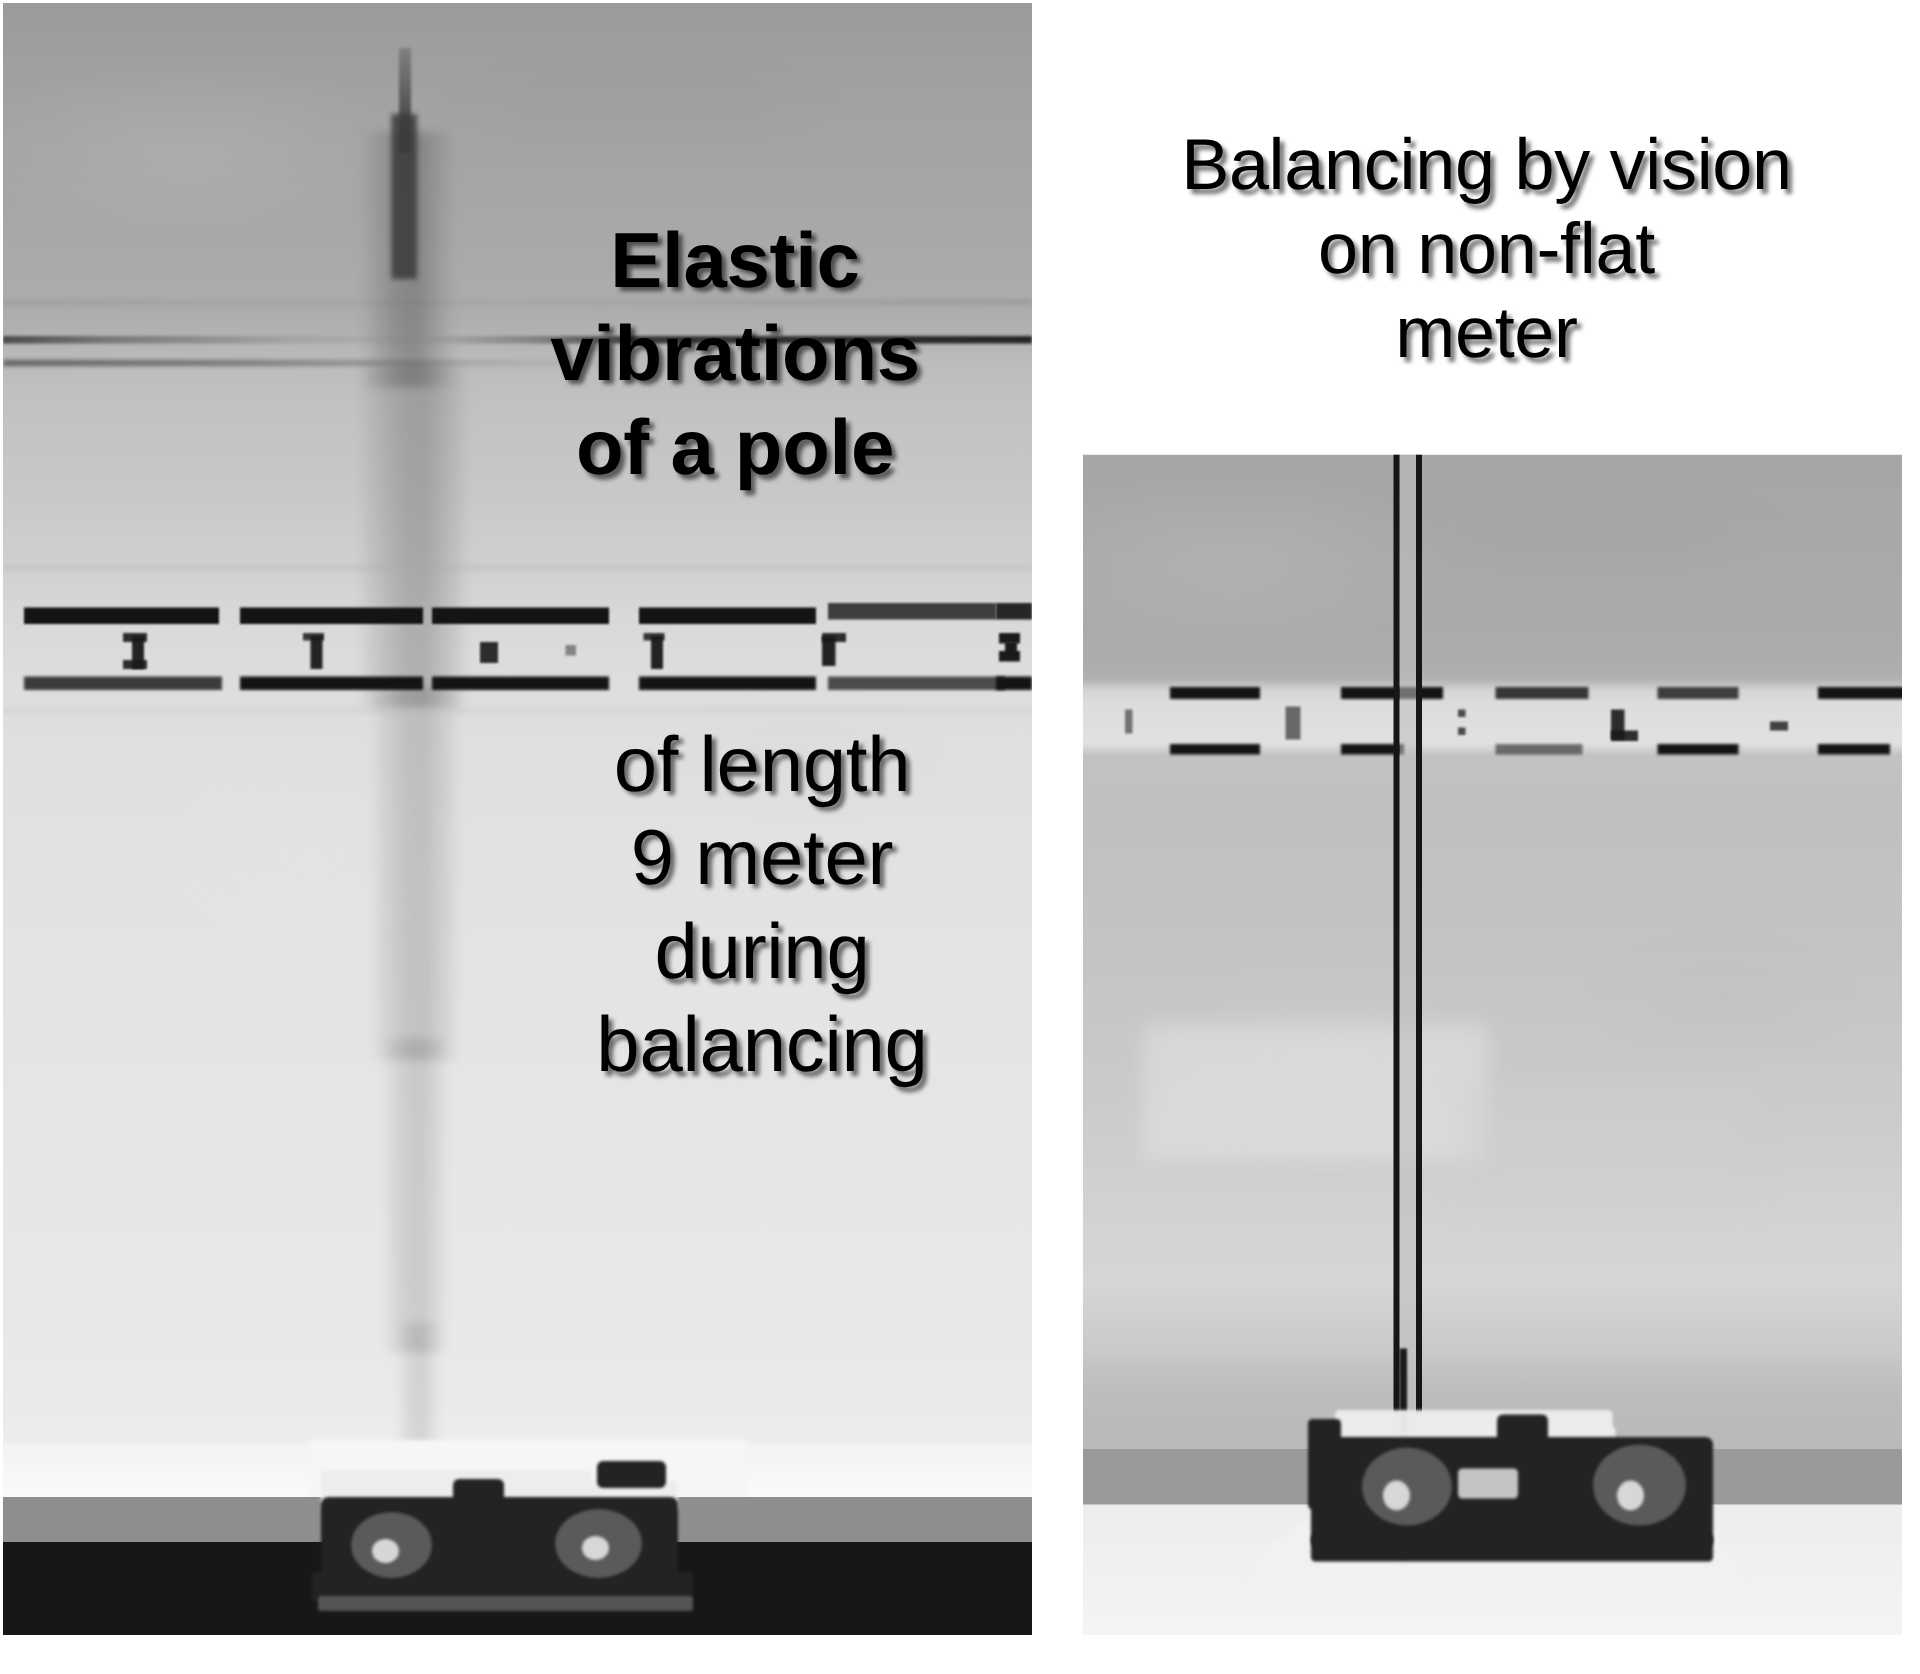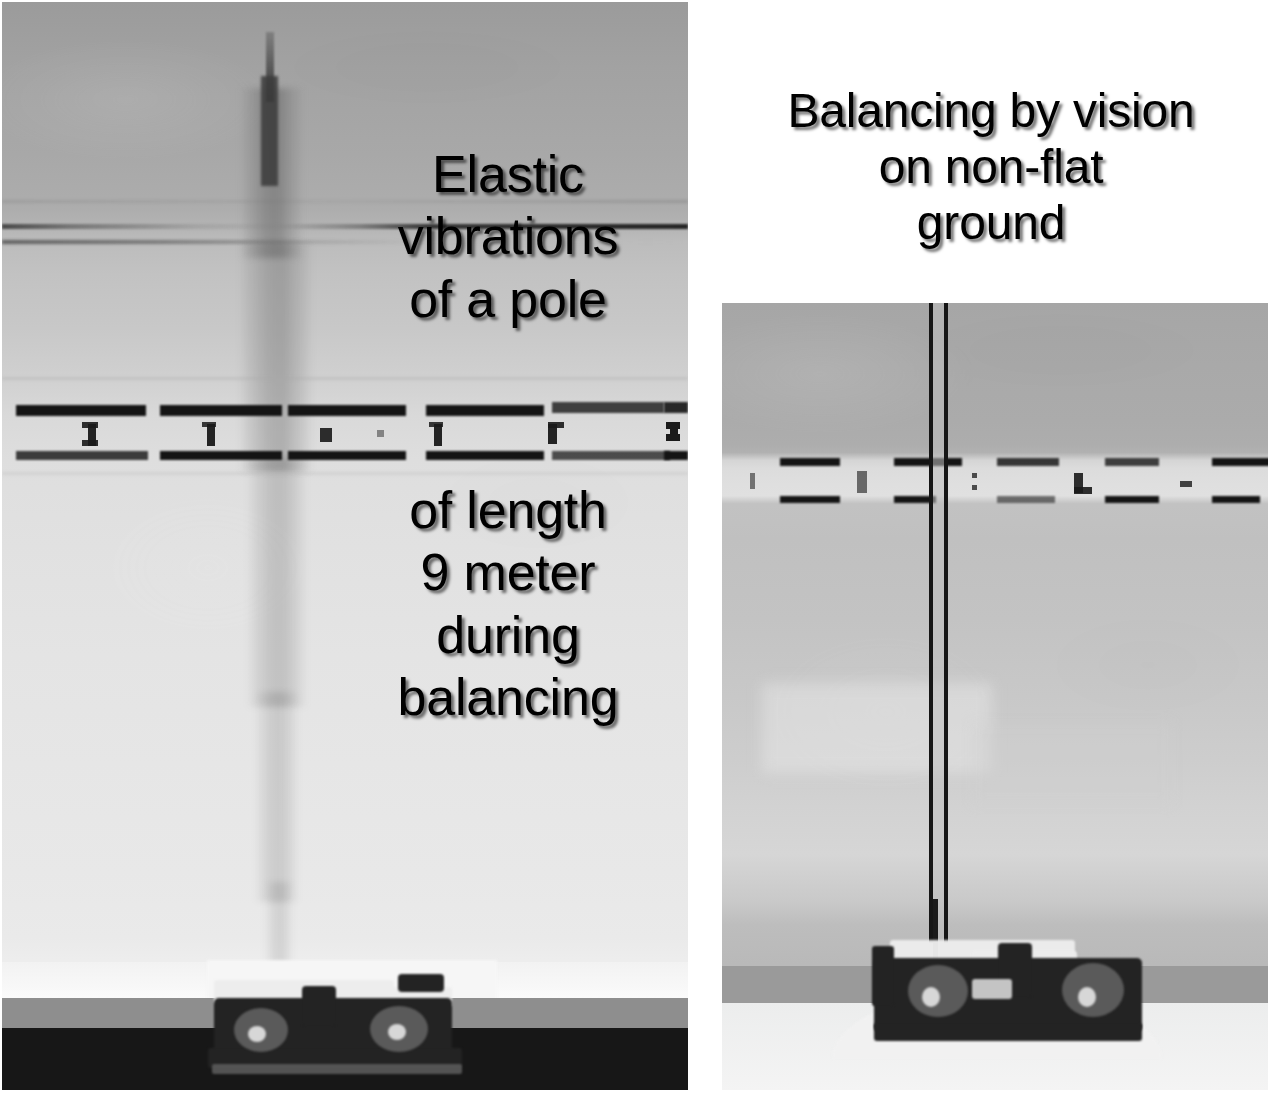--- a/index.html
+++ b/index.html
@@ -309,24 +309,25 @@
     color: #000000;
     font-weight: 400;
     line-height: 1.20;
     text-align: center;
     text-shadow: 3px 3px 3px rgba(0,0,0,.55);
     white-space: pre-line;
     letter-spacing: -0.2px;
   }
 
   #caption-left-top {
-    left: 326px;
+    left: 308px;
     top: 141px;
     width: 360px;
     font-size: 52px;
+    font-weight: bold;
   }
 
   #caption-left-bottom {
     left: 326px;
     top: 477px;
     width: 360px;
     font-size: 52px;
   }
 
   #caption-right {
@@ -465,15 +466,15 @@
         <div class="rb-light" style="left: 200px; top: 684px; width: 18px; height: 20px; border-radius: 50%; opacity: 0.85;"></div>
         <div class="rb-light" style="left: 356px; top: 684px; width: 18px; height: 20px; border-radius: 50%; opacity: 0.85;"></div>
         <div class="rb" style="left: 150px; top: 643px; width: 22px; height: 60px; border-radius: 3px; opacity: 1;"></div>
         <div class="rb-light" style="left: 250px; top: 676px; width: 40px; height: 20px; border-radius: 3px; opacity: 0.8;"></div>
         <div class="rb" style="left: 152px; top: 720px; width: 268px; height: 18px; border-radius: 3px; opacity: 1;"></div>
       </div>
   </div>
 
   <div class="caption" id="caption-right">Balancing by vision
 on non-flat
-ground</div>
+meter</div>
 
 </div>
 
 </body></html>

